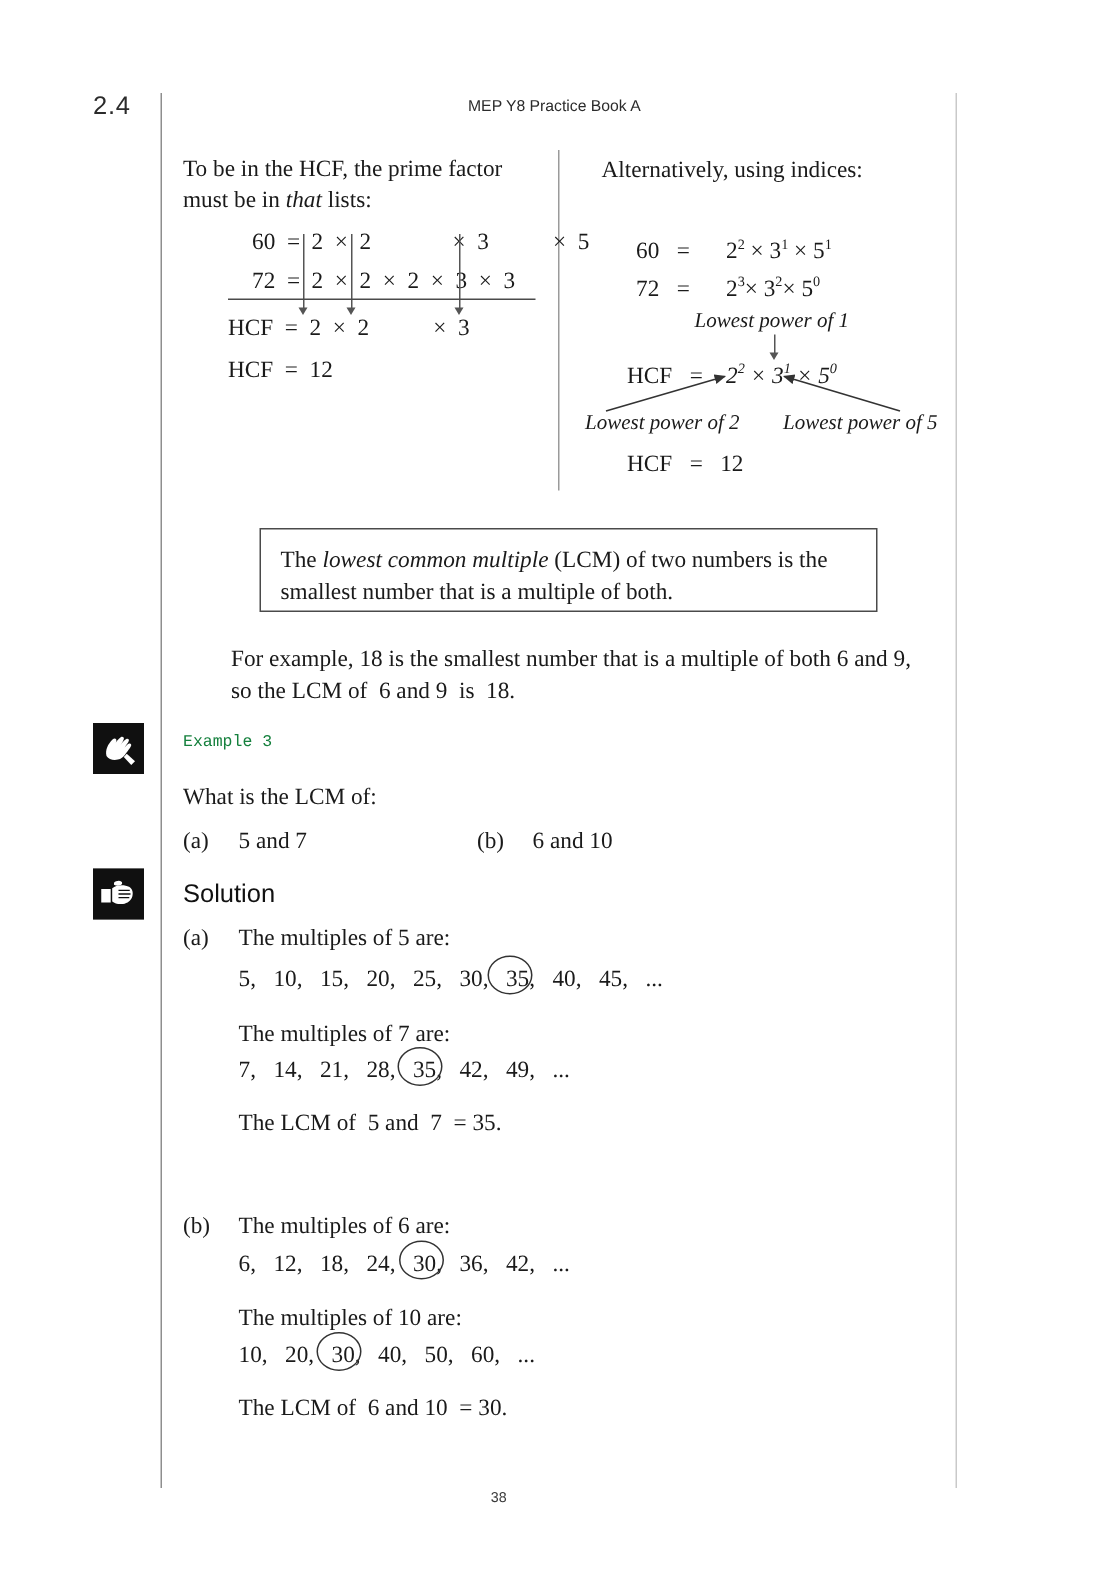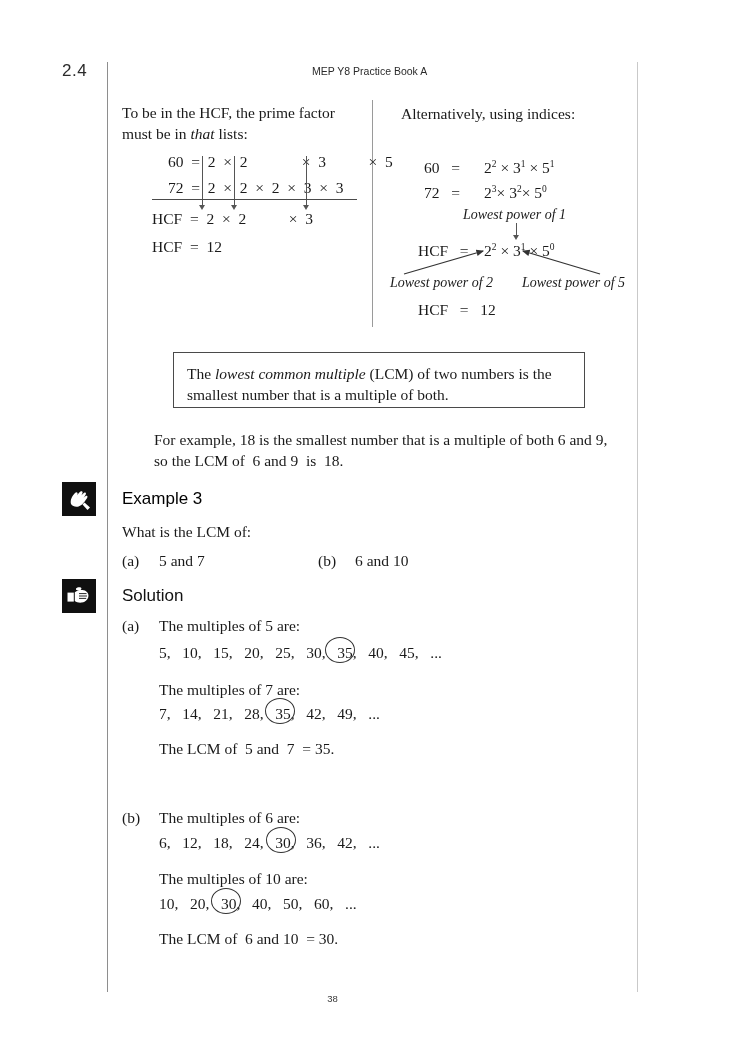--- a/index.html
+++ b/index.html
@@ -126,23 +126,23 @@
   .icon-box {
     position: absolute;
     width: 34px;
     height: 34px;
     background: #101010;
   }
   .icon-box svg { display: block; }
   
   .h-example {
     position: absolute;
-    font-family: Liberation Sans, sans-serif;
-    font-size: 17px;
-    color: #000000;
+    font-family: Liberation Mono, monospace;
+    font-size: 11px;
+    color: #15803d;
   }
   .h-solution {
     position: absolute;
     font-family: "Liberation Sans", sans-serif;
     font-size: 17px;
     font-weight: normal;
     color: #111;
   }
   
   .circle-mark {
@@ -191,21 +191,21 @@
 
   <div class="mathrow" style="left:424px; top:184px;">72   =</div>
   <div class="mathrow" style="left:484px; top:184px;"><span>2</span><sup>3</sup>× <span>3</span><sup>2</sup>× <span>5</span><sup>0</sup></div>
 
   <div class="txt it" style="left:463px; top:204px; font-size:14px;">Lowest power of 1</div>
 
   <div class="arrow-v" style="left:516px; top:223px; height:14px;"></div>
   <div class="arrow-head-d" style="left:513px; top:235px;"></div>
 
   <div class="mathrow" style="left:418px; top:242px;">HCF   =</div>
-  <div class="mathrow" style="left:484px; top:242px;"><span>2</span><sup>2</sup> × <span>3</span><sup>1</sup> × <span>5</span><sup>0</sup></div>
+  <div class="mathrow" style="left:484px; top:242px;font-style:italic;"><span>2</span><sup>2</sup> × <span>3</span><sup>1</sup> × <span>5</span><sup>0</sup></div>
 
   <svg style="position:absolute; left:390px; top:248px;" width="250" height="30">
     <defs>
       <marker id="ah" markerWidth="7" markerHeight="7" refX="6" refY="3" orient="auto">
         <path d="M0,0 L7,3 L0,6 z" fill="#333"></path>
       </marker>
     </defs>
     <line x1="14" y1="26" x2="93" y2="3" stroke="#333" stroke-width="1.1" marker-end="url(#ah)"></line>
     <line x1="210" y1="26" x2="133" y2="3" stroke="#333" stroke-width="1.1" marker-end="url(#ah)"></line>
   </svg>

